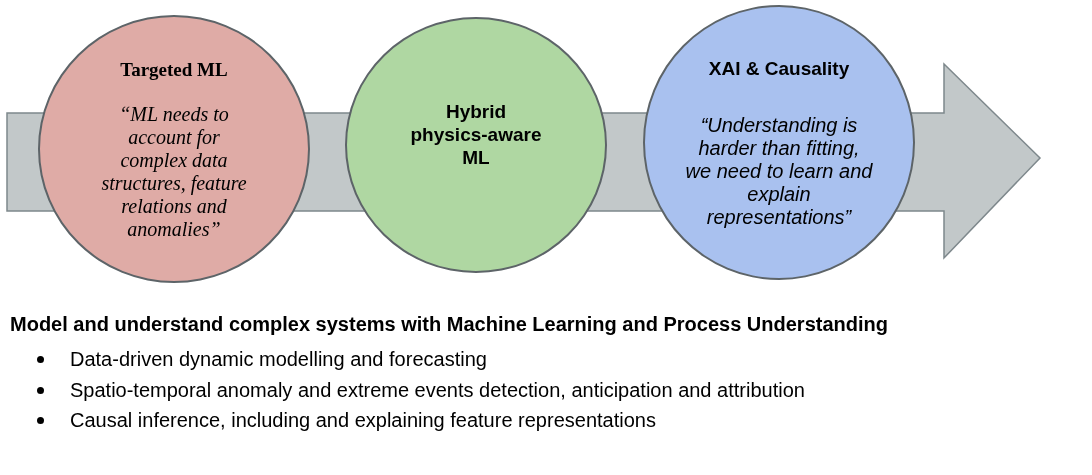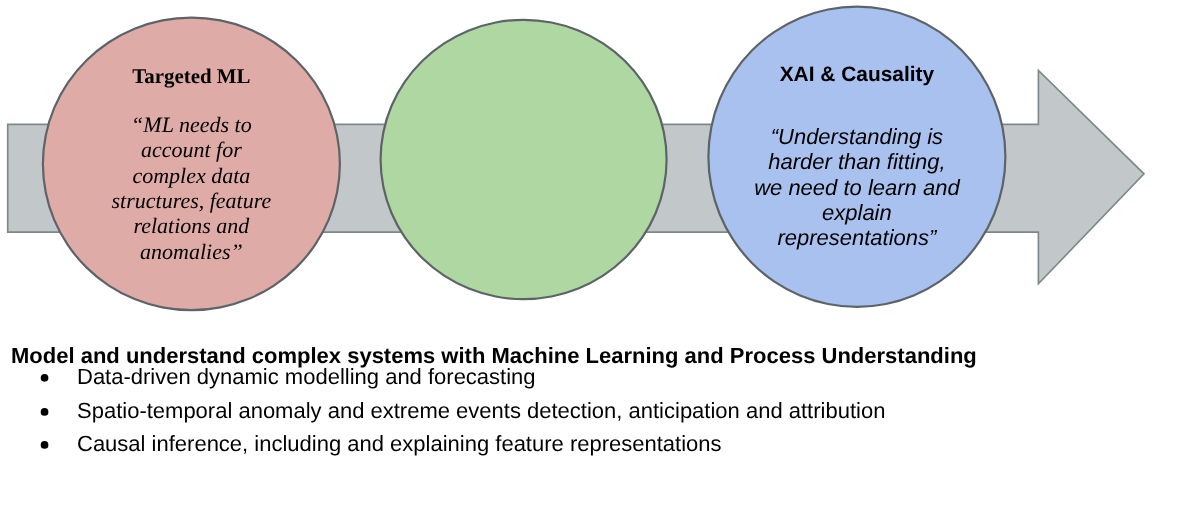--- a/index.html
+++ b/index.html
@@ -64,21 +64,21 @@
     left: 10px;
     top: 312px;
     width: 1060px;
     font-size: 20px;
     font-weight: bold;
     line-height: 24px;
   }
   .bullet-list {
     position: absolute;
     left: 0;
-    top: 328px;
+    top: 344px;
     width: 1092px;
     margin: 0;
     padding: 0;
     list-style: none;
   }
   .bullet-item {
     position: relative;
     padding-left: 70px;
     font-size: 20px;
     line-height: 30.5px;
@@ -109,20 +109,23 @@
       <div class="circle-title">Targeted ML</div>
       <div class="circle-quote">“ML needs to
 account for
 complex data
 structures, feature
 relations and
 anomalies”</div>
     </div>
 
     <div class="circle circle-2" style="background: rgb(175, 215, 162);">
+      <div class="circle-title">Hybrid
+physics-aware
+ML</div>
     </div>
 
     <div class="circle circle-3" style="background: rgb(169, 193, 239); gap: 12px;">
       <div class="circle-title">XAI &amp; Causality</div>
       <div class="circle-quote">“Understanding is
 harder than fitting,
 we need to learn and
 explain
 representations”</div>
     </div>

